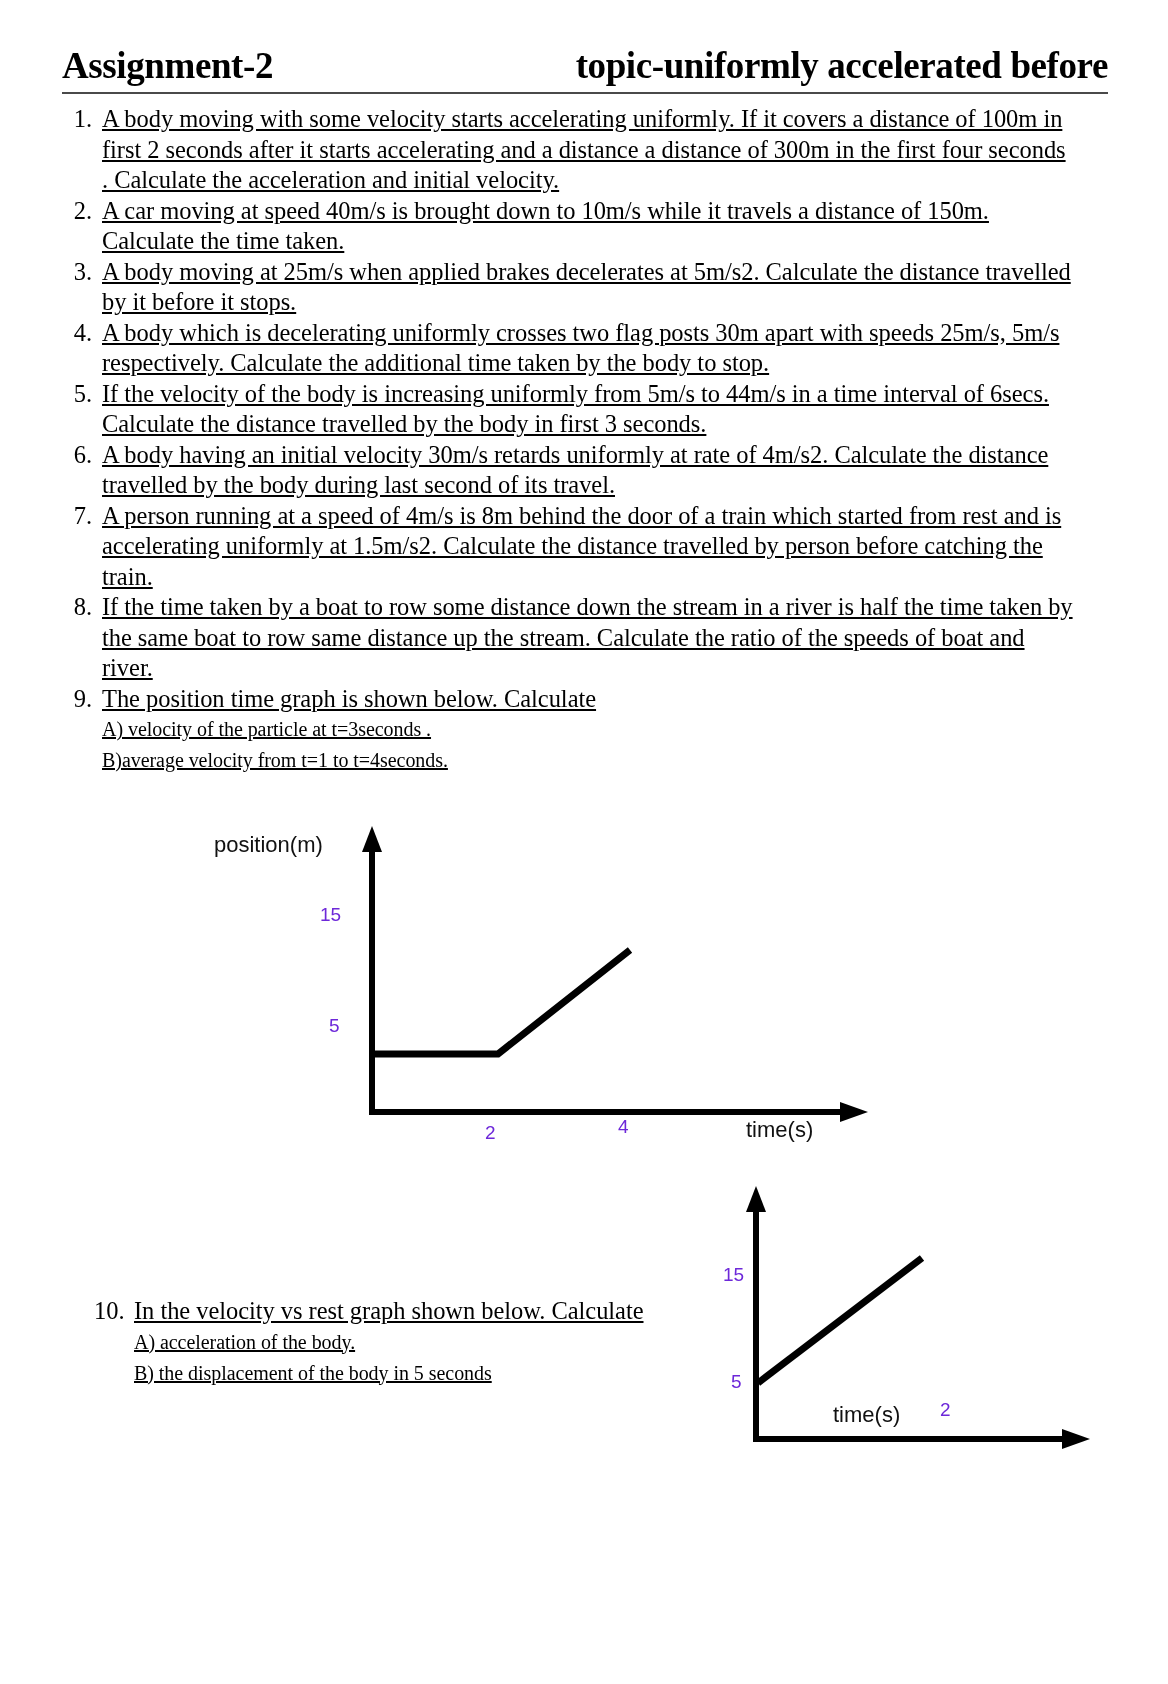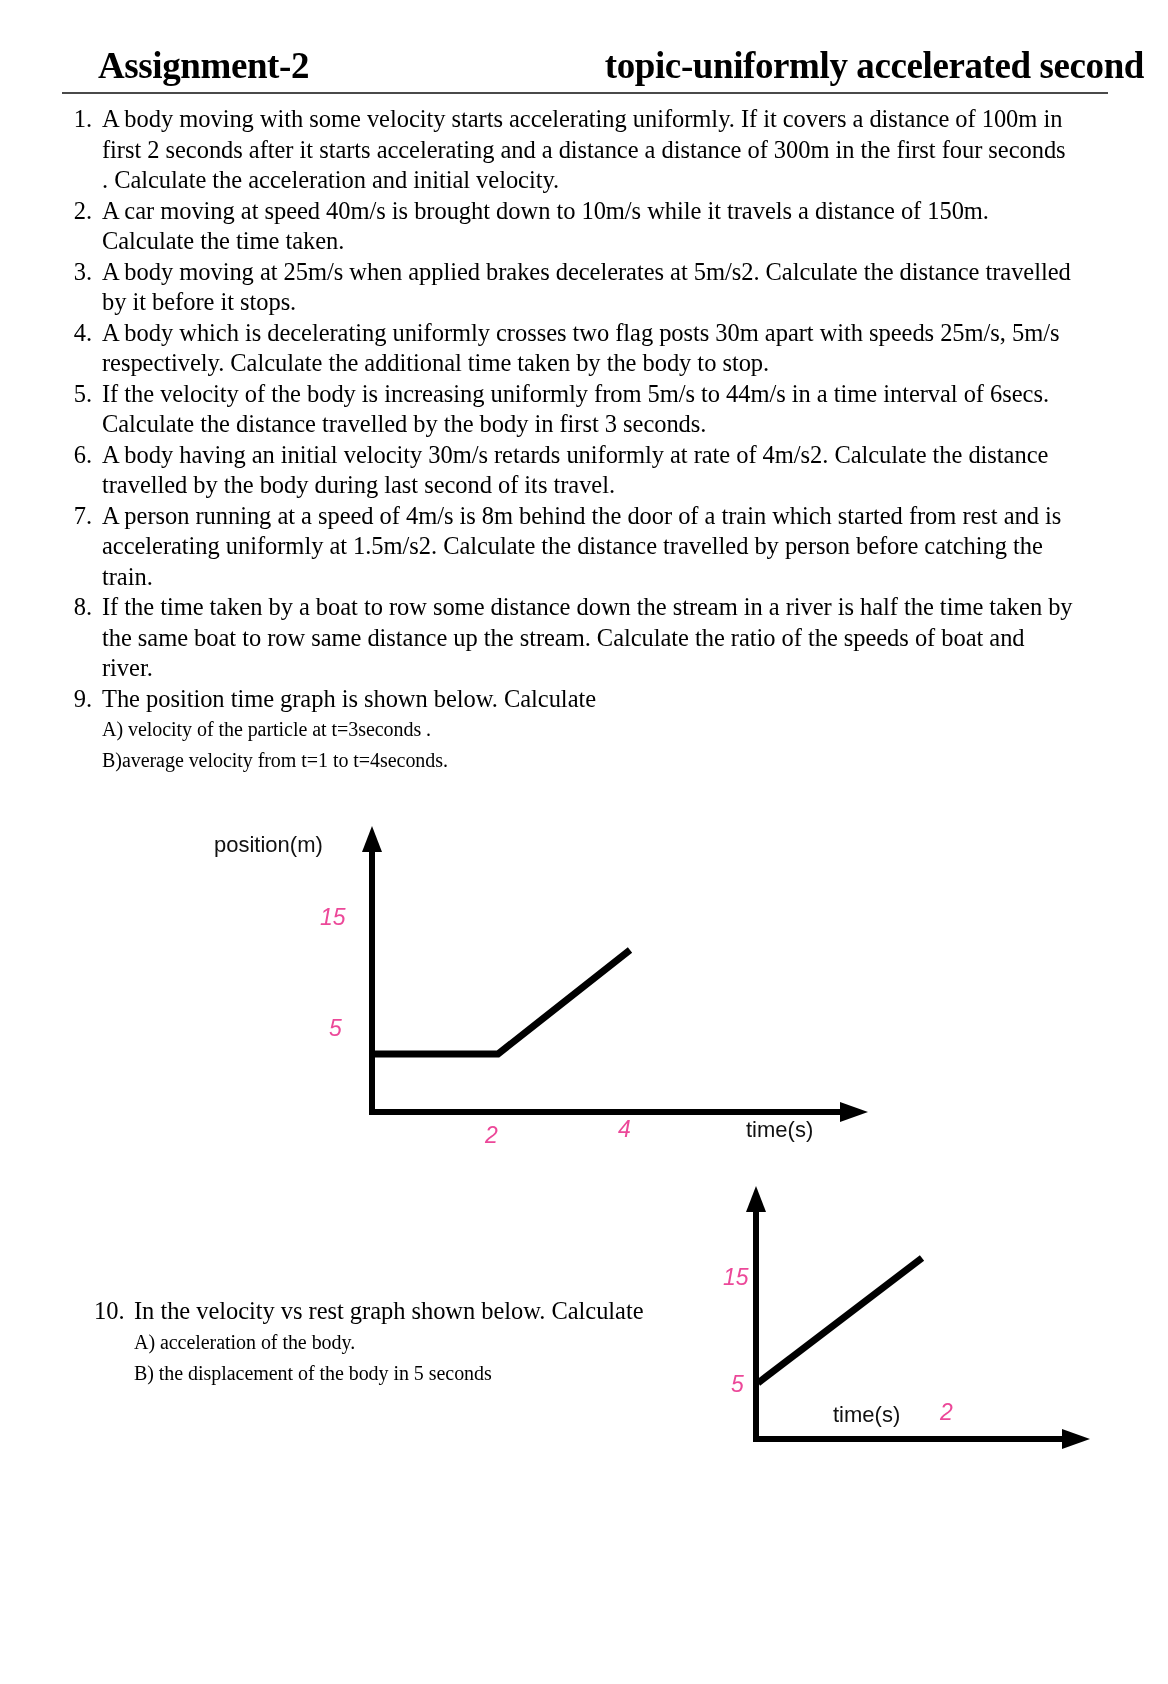--- a/index.html
+++ b/index.html
@@ -16,21 +16,20 @@
     overflow: hidden;
   }
 
   
   #header {
     position: absolute;
     left: 62px;
     top: 44px;
     width: 1046px;
     height: 52px;
-    margin-left: 36px;
   }
   #header .h-title {
     position: absolute;
     left: 0;
     top: 0;
     font-size: 37px;
     font-weight: bold;
     letter-spacing: -0.4px;
     white-space: nowrap;
   }
@@ -71,20 +70,21 @@
     font-size: 24.5px;
     line-height: 30.5px;
     padding-right: 10px;
     box-sizing: border-box;
   }
   .q-body {
     flex: 1 1 auto;
     font-size: 24.5px;
     line-height: 30.5px;
     letter-spacing: -0.05px;
+    text-decoration: underline;
   }
   .q-sub {
     font-size: 20px;
     line-height: 31px;
   }
 
   
   #graph1 {
     position: absolute;
     left: 180px;
@@ -102,33 +102,32 @@
   .g-label {
     position: absolute;
     font-family: "Liberation Sans", "DejaVu Sans", sans-serif;
     font-size: 22px;
     color: #111;
     white-space: nowrap;
   }
   .g-tick {
     position: absolute;
     font-family: "Liberation Sans", "DejaVu Sans", sans-serif;
-    font-size: 23px;
-    color: #ec4899;
-    white-space: nowrap;
-    font-style: italic;
+    font-size: 19px;
+    color: #6d28d9;
+    white-space: nowrap;
   }
   svg { display: block; overflow: visible; }
 </style>
 </head>
 <body>
 
 <div id="header">
   <div class="h-title">Assignment-2</div>
-  <div class="h-topic">topic-uniformly accelerated second</div>
+  <div class="h-topic">topic-uniformly accelerated before</div>
 </div>
 <div id="header-rule"></div>
 
 <div id="questions">
 
   <div class="q-row">
     <div class="q-num">1.</div>
     <div class="q-body">A body moving with some velocity starts accelerating uniformly. If it covers a distance of 100m in first 2 seconds after it starts accelerating and a distance a distance of 300m in the first four seconds . Calculate the acceleration and initial velocity.</div>
   </div>
 

